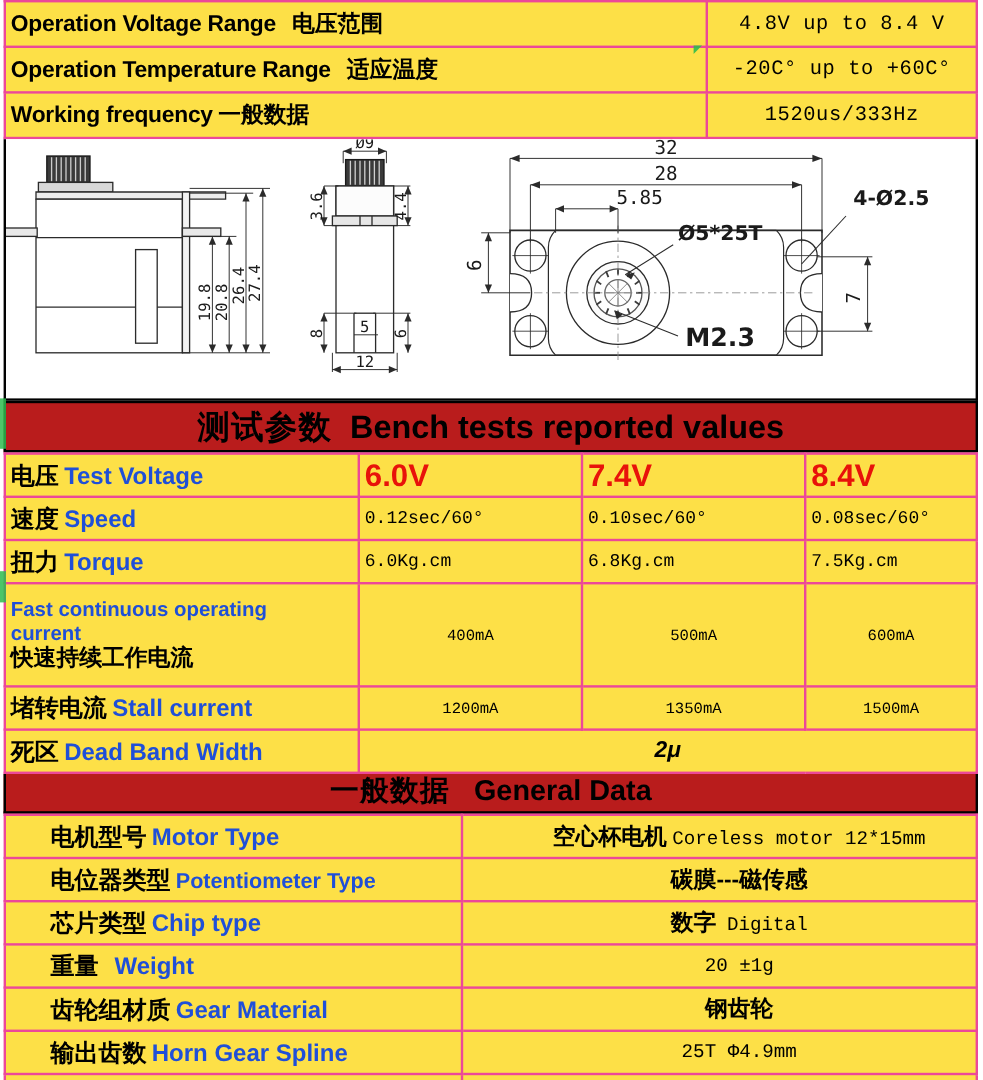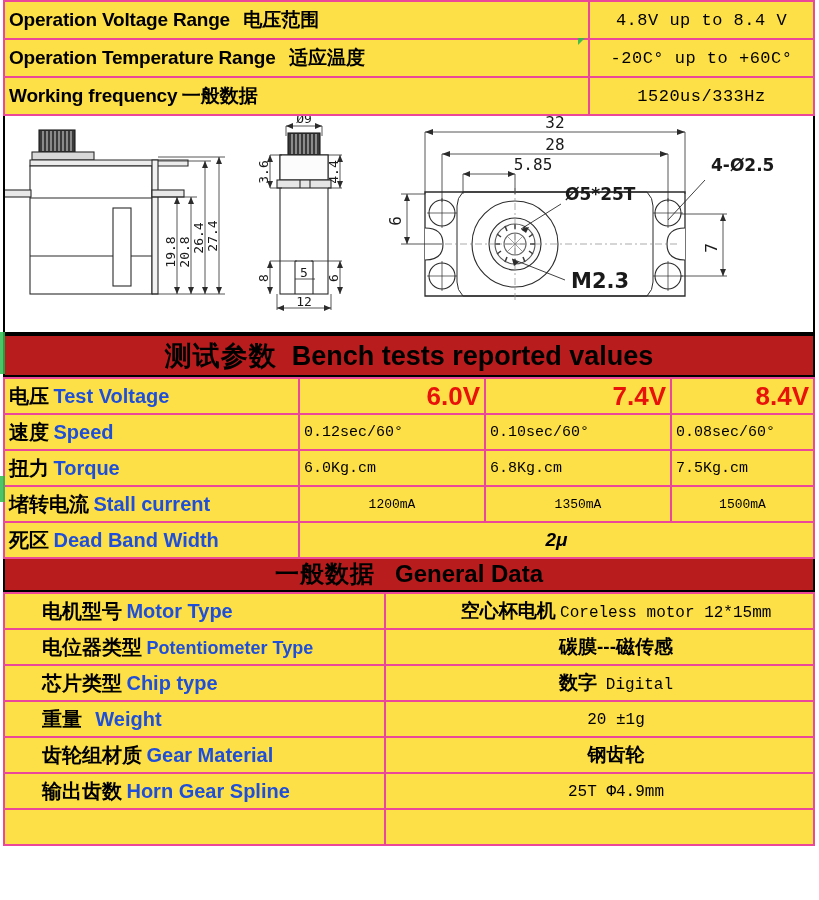--- a/index.html
+++ b/index.html
@@ -112,21 +112,21 @@
     font-weight: bold;
     font-size: 20px;
     color: #1F4FD8;
   }
   .en-sm {
     font-weight: bold;
     font-size: 18px;
     color: #1F4FD8;
   }
   .volt {
-    text-align: right;
+    text-align: left;
     font-weight: bold;
     font-size: 26px;
     color: #E8120A;
     font-family: "Liberation Sans", sans-serif;
   }
   .num {
     text-align: left;
     font-family: "Liberation Mono", "DejaVu Sans Mono", monospace;
     font-size: 15px;
     color: #000000;
@@ -521,20 +521,30 @@
     <tr>
       <td class="cell-label">
         <span class="cn">扭力</span>
         <span class="en">Torque</span>
       </td>
       <td class="num">6.0Kg.cm</td>
       <td class="num">6.8Kg.cm</td>
       <td class="num">7.5Kg.cm</td>
     </tr>
 
+    <tr>
+      <td class="cell-label multi-cell" style="height:84px">
+        <span class="en-line">Fast continuous operating</span>
+        <span class="en-line">current</span>
+        <span class="cn-line">快速持续工作电流</span>
+      </td>
+      <td class="num-sm">400mA</td>
+      <td class="num-sm">500mA</td>
+      <td class="num-sm">600mA</td>
+    </tr>
 
     <tr>
       <td class="cell-label">
         <span class="cn">堵转电流</span>
         <span class="en">Stall current</span>
       </td>
       <td class="num-sm">1200mA</td>
       <td class="num-sm">1350mA</td>
       <td class="num-sm">1500mA</td>
     </tr>

